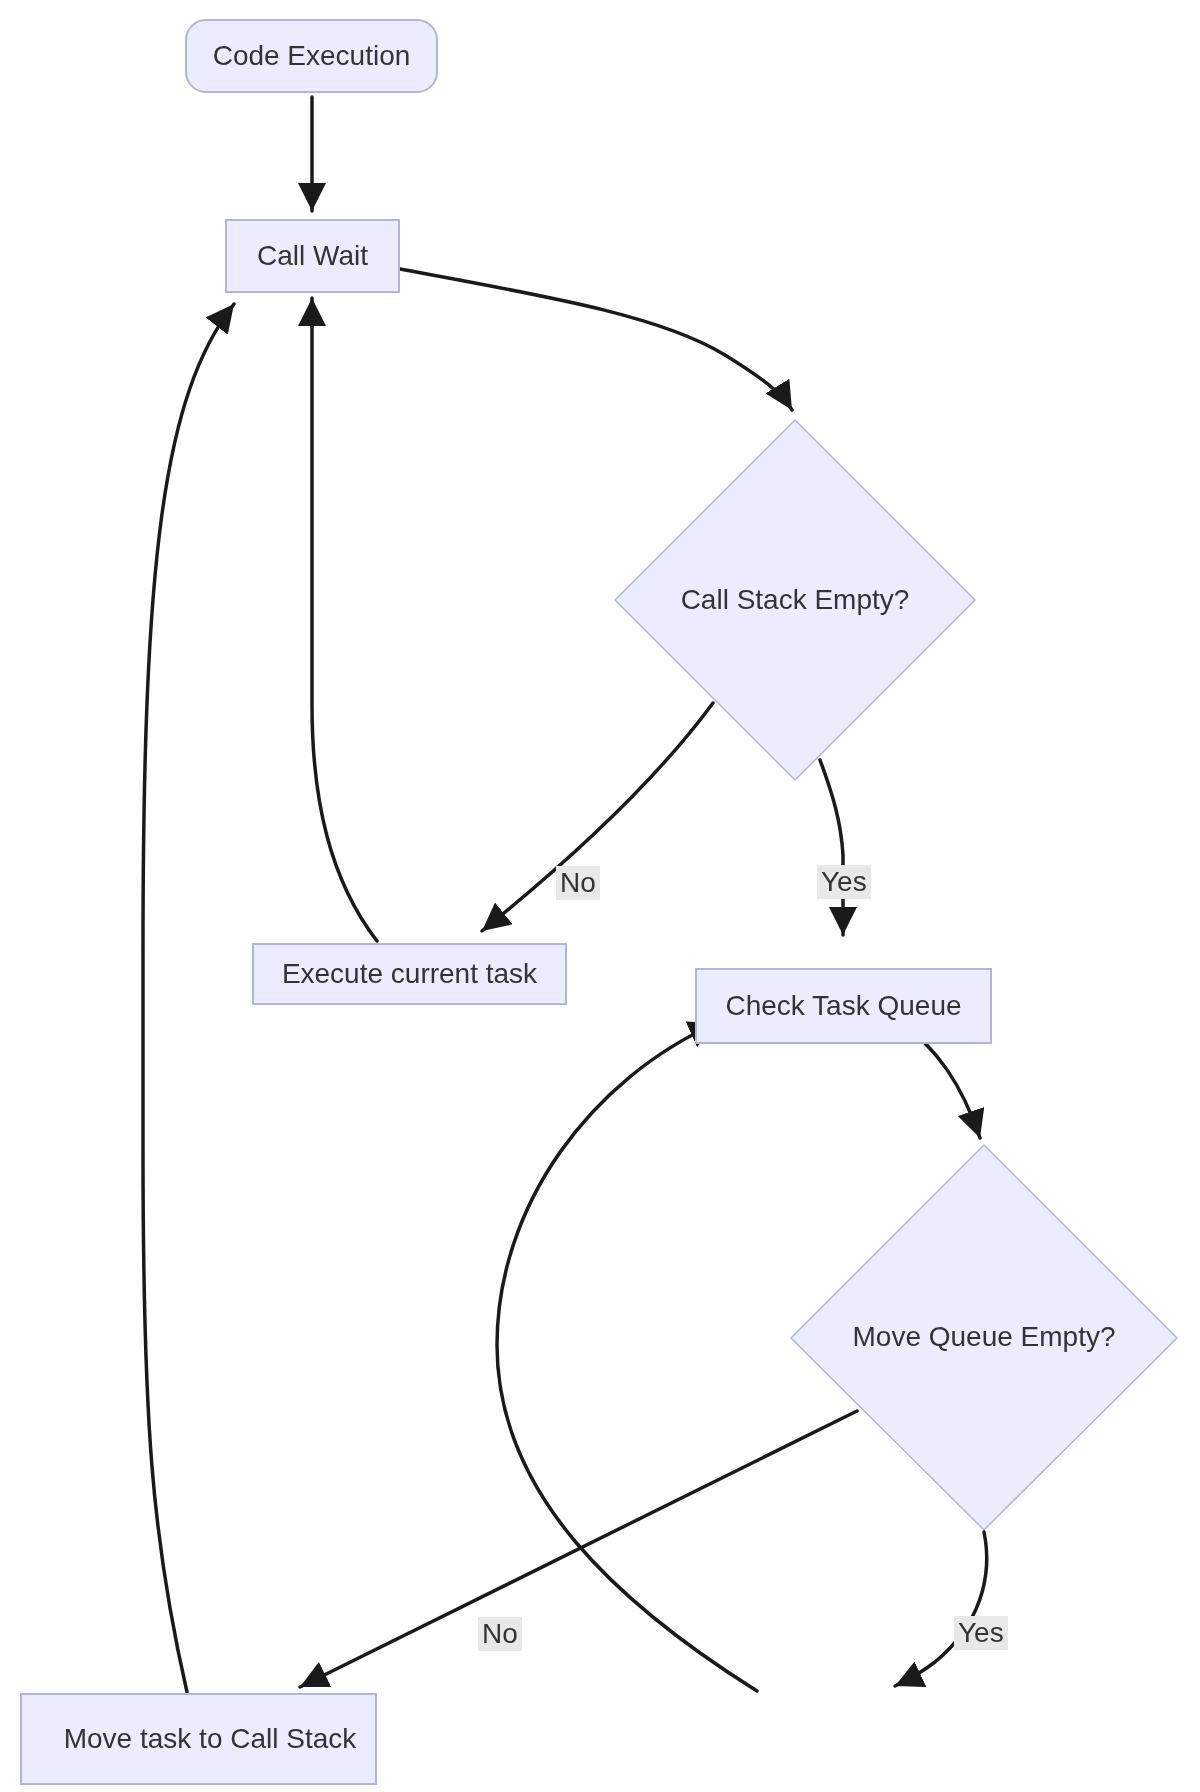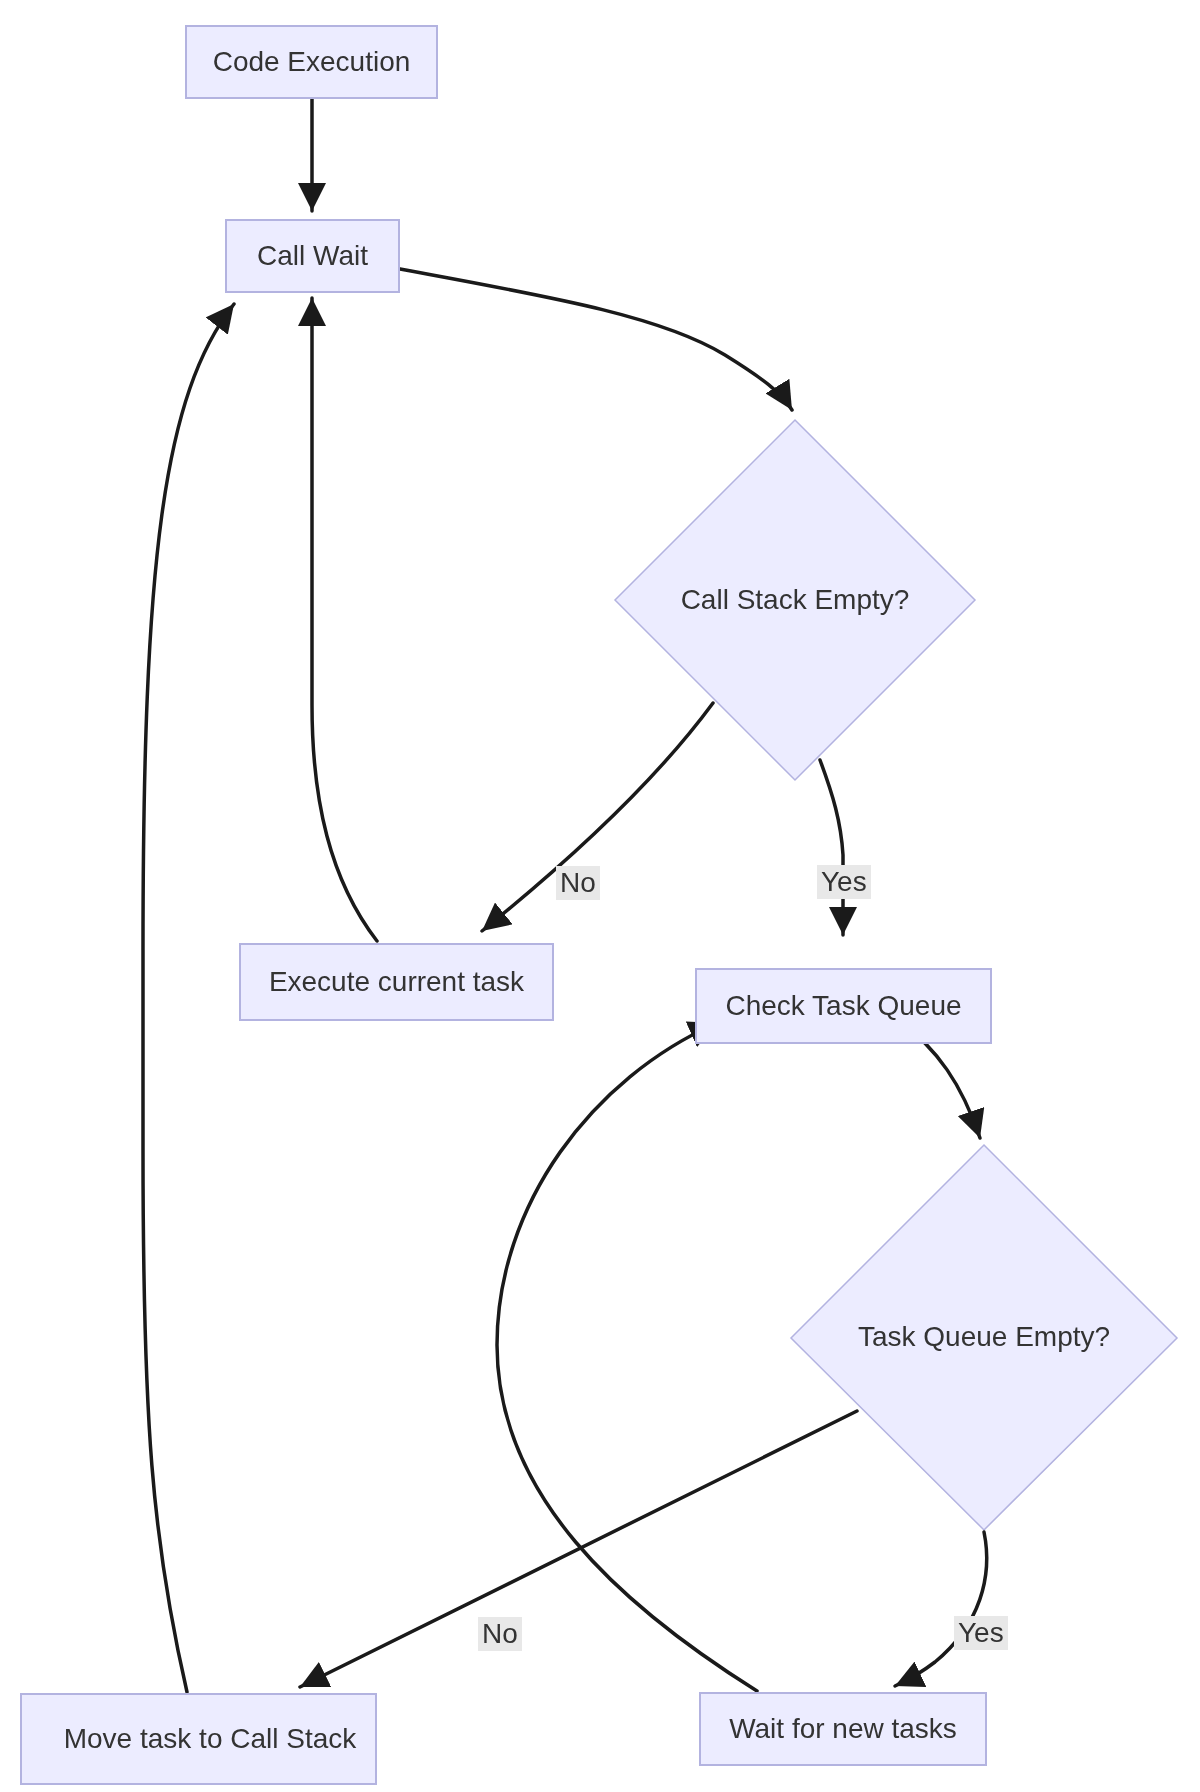--- a/index.html
+++ b/index.html
@@ -65,35 +65,34 @@
       <path d="M 820 760 C 833 795, 841 822, 843 855 L 843 935" marker-end="url(#arrow)"></path>
       <path d="M 377 941 C 330 880, 312 800, 312 705 L 312 298" marker-end="url(#arrow)"></path>
       <path d="M 897 1019 C 938 1049, 962 1085, 980 1138" marker-end="url(#arrow)"></path>
       <path d="M 857 1411 L 300 1687" marker-end="url(#arrow)"></path>
       <path d="M 984 1532 C 993 1576, 980 1625, 935 1662 C 922 1672, 908 1680, 895 1686" marker-end="url(#arrow)"></path>
       <path d="M 187 1692 C 152 1540, 143 1420, 143 1150 L 143 950 C 143 560, 163 395, 234 304" marker-end="url(#arrow)"></path>
       <path d="M 757 1691 C 620 1605, 497 1495, 497 1345 C 497 1205, 592 1078, 717 1023" marker-end="url(#arrow)"></path>
     </g>
   </svg>
 
-  <div class="node" style="left:185px;top:25px;width:253px;height:74px;">Code Execution</div>
+  <div class="node" style="left:185px;top:19px;width:253px;height:74px;border-radius:21px;">Code Execution</div>
 
   <div class="node" style="left:225px;top:219px;width:175px;height:74px;">Call Wait</div>
 
-  <div class="node" style="left:239px;top:943px;width:315px;height:78px;">Execute current task</div>
+  <div class="node" style="left:252px;top:943px;width:315px;height:62px;">Execute current task</div>
 
   <div class="node" style="left:695px;top:968px;width:297px;height:76px;">Check Task Queue</div>
 
   <div class="node" style="left:20px;top:1693px;width:357px;height:92px;padding-left:23px;">Move task to Call Stack</div>
 
-  <div class="node" style="left:699px;top:1692px;width:288px;height:74px;">Wait for new tasks</div>
 
   <div class="diamond-label" style="left:615px;top:580px;width:360px;height:40px;">Call Stack Empty?</div>
 
-  <div class="diamond-label" style="left:804px;top:1317px;width:360px;height:40px;">Task Queue Empty?</div>
+  <div class="diamond-label" style="left:804px;top:1317px;width:360px;height:40px;">Move Queue Empty?</div>
 
   <div class="edge-label" style="left:556px;top:846px;">No</div>
 
   <div class="edge-label" style="left:817px;top:845px;">Yes</div>
 
   <div class="edge-label" style="left:478px;top:1597px;">No</div>
 
   <div class="edge-label" style="left:954px;top:1596px;">Yes</div>
 
 </div>

